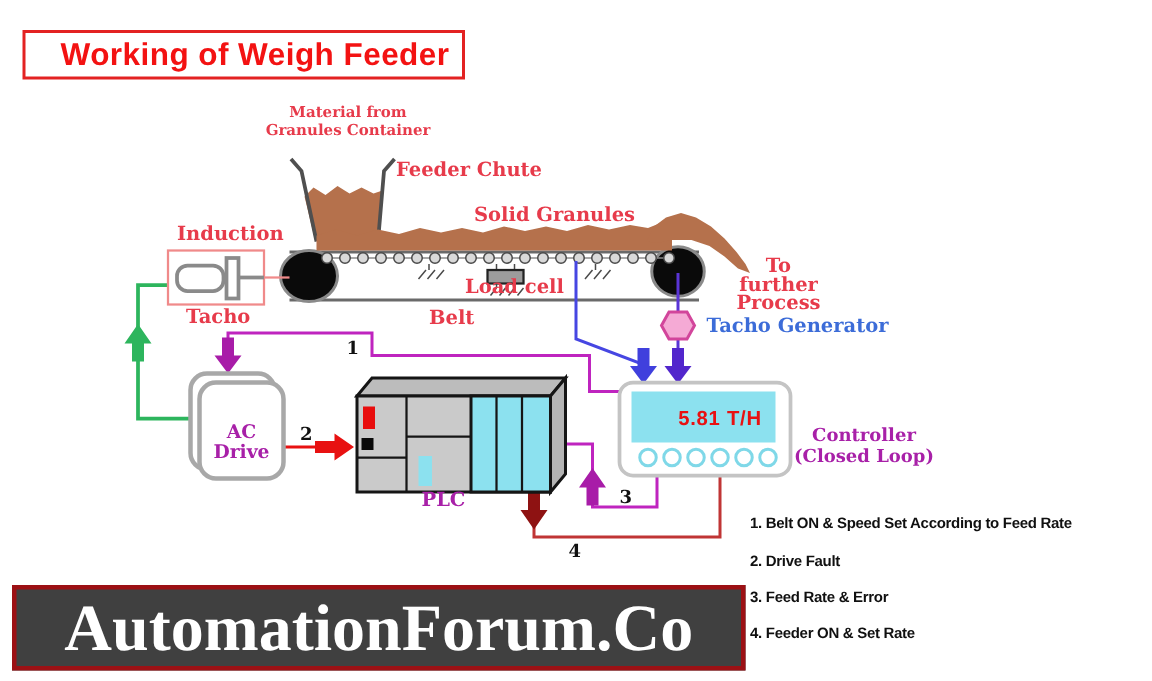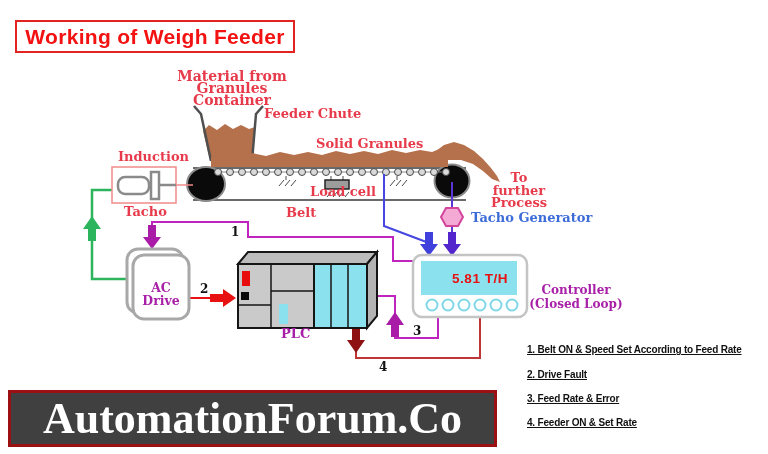--- a/index.html
+++ b/index.html
@@ -2,28 +2,28 @@
 <html><head>
 <meta charset="utf-8">
 <style>
   html,body{margin:0;padding:0;background:#fff;}
   .canvas{position:relative;width:768px;height:454px;background:#ffffff;overflow:hidden;
           font-family:"DejaVu Serif",serif;}
   .abs{position:absolute;}
   .title-box{position:absolute;left:15px;top:20px;width:276px;height:29px;border:2px solid #e32222;
              display:flex;align-items:center;justify-content:center;
              font-family:"Liberation Sans",sans-serif;font-weight:bold;font-size:21px;
-             letter-spacing:.3px;color:#f31212;white-space:nowrap;}
+             letter-spacing:.3px;color:#f31212;white-space:nowrap;padding-left:15px;}
   .red-lbl{position:absolute;color:#e73b4b;font-weight:bold;font-size:13px;line-height:12px;white-space:nowrap;}
   .center{text-align:center;white-space:normal;}
   .mag-lbl{position:absolute;color:#a820a8;font-weight:bold;font-size:12.5px;line-height:13px;white-space:nowrap;}
   .blue-lbl{position:absolute;color:#3c6cd8;font-weight:bold;font-size:13px;white-space:nowrap;}
   .num{position:absolute;color:#111;font-weight:bold;font-size:12px;}
-  .legend-item{position:absolute;left:527px;color:#101010;font-weight:bold;font-size:10px;
-               letter-spacing:-0.2px;font-family:"Liberation Sans",sans-serif;white-space:nowrap;text-decoration:underline;}
+  .legend-item{position:absolute;left:500px;color:#101010;font-weight:bold;font-size:10px;
+               letter-spacing:-0.2px;font-family:"Liberation Sans",sans-serif;white-space:nowrap;}
   .ctrl-display-text{position:absolute;left:421px;top:261px;width:118px;height:34px;
                      display:flex;align-items:center;justify-content:center;
                      font-family:"Liberation Sans",sans-serif;font-weight:bold;font-size:13.5px;
                      letter-spacing:.5px;color:#e81111;}
   .ctrl-label{position:absolute;left:529px;top:284px;width:94px;text-align:center;color:#a820a8;
               font-weight:bold;font-size:12px;line-height:13.5px;}
   .banner{position:absolute;left:8px;top:390px;width:483px;height:51px;background:#404040;
           border:3px solid #9c1014;display:flex;align-items:center;justify-content:center;
           font-family:"Liberation Serif",serif;font-weight:bold;font-size:44px;color:#ffffff;white-space:nowrap;}
 </style>
@@ -148,21 +148,21 @@
       <circle cx="480" cy="305" r="5.5" fill="#fff" stroke="#7fd8e8" stroke-width="2"></circle>
       <circle cx="496" cy="305" r="5.5" fill="#fff" stroke="#7fd8e8" stroke-width="2"></circle>
       <circle cx="512" cy="305" r="5.5" fill="#fff" stroke="#7fd8e8" stroke-width="2"></circle>
     </g>
   </svg>
 
   <div class="title-box">
     <span>Working of Weigh Feeder</span>
   </div>
 
-  <div class="red-lbl center" style="left:176px;top:70px;width:112px;font-size:14px;">
+  <div class="red-lbl center" style="left:176px;top:70px;width:112px;font-size:10px;">
     <span>Material from</span><br>
     <span>Granules Container</span>
   </div>
   <div class="red-lbl" style="left:264px;top:108px">Feeder Chute</div>
   <div class="red-lbl" style="left:316px;top:138px">Solid Granules</div>
   <div class="red-lbl" style="left:310px;top:186px">Load cell</div>
   <div class="red-lbl" style="left:286px;top:207px">Belt</div>
   <div class="red-lbl" style="left:118px;top:151px">Induction</div>
   <div class="red-lbl" style="left:124px;top:206px">Tacho</div>
   <div class="red-lbl center" style="left:488px;top:172px;width:62px;line-height:12.5px">

